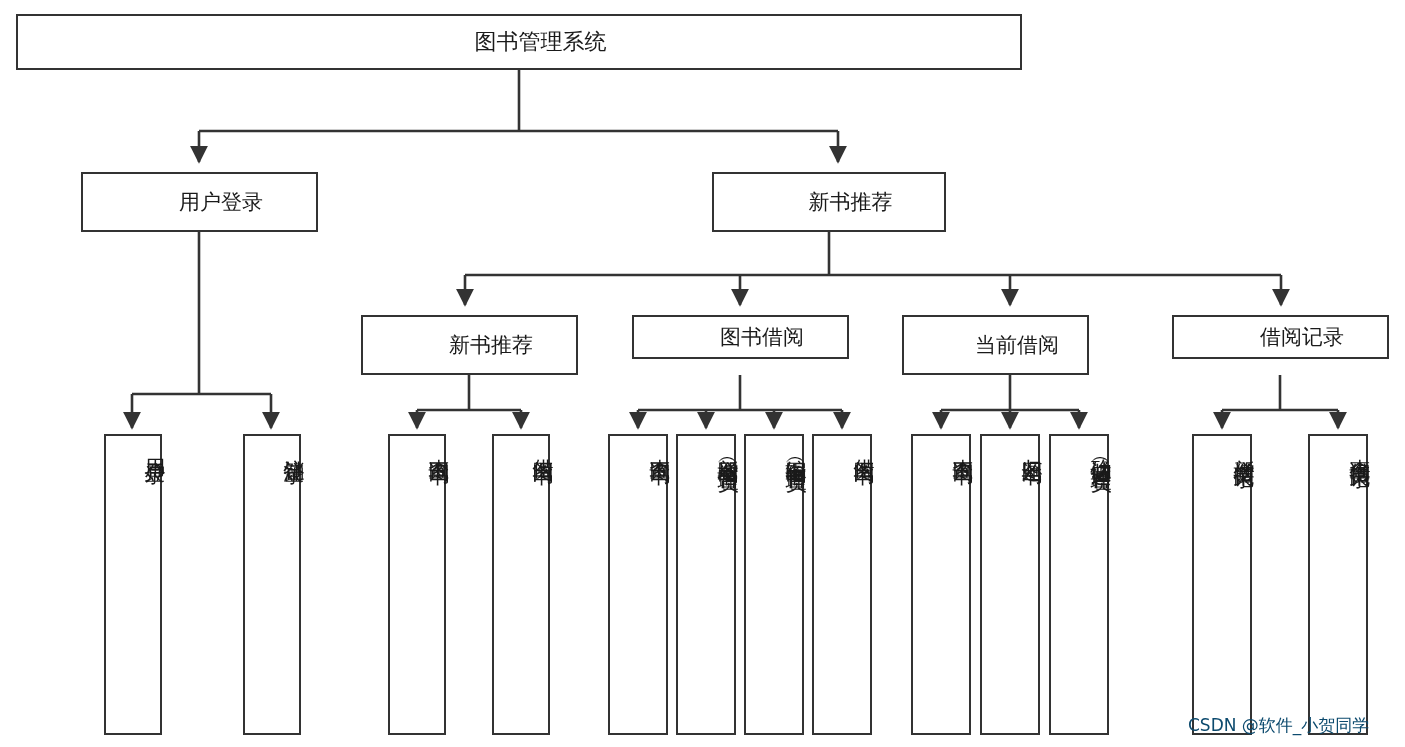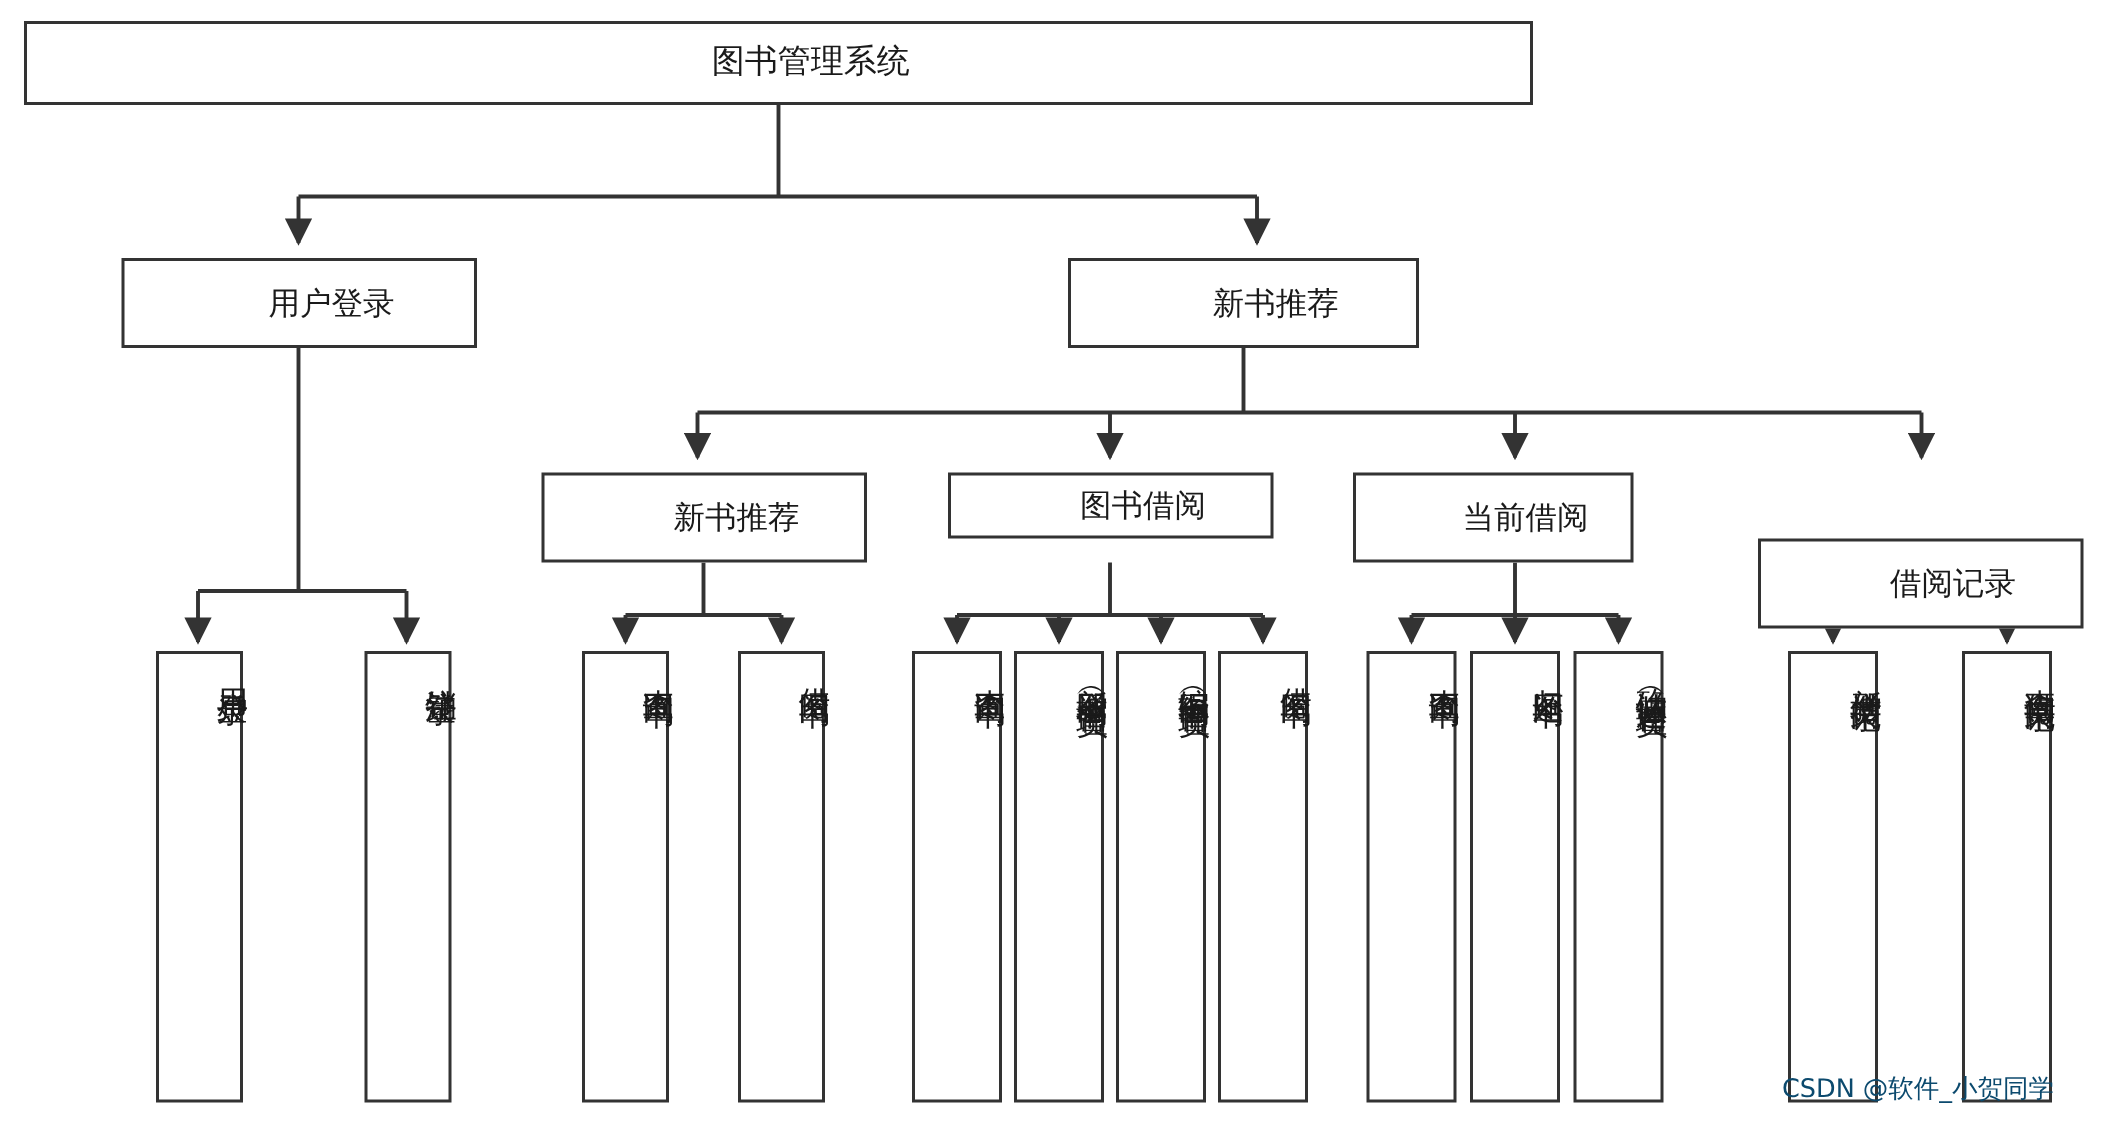--- a/index.html
+++ b/index.html
@@ -151,21 +151,21 @@
 
   <div class="node node-h" style="left:361px; top:315px; width:217px; height:60px;">
     <span class="label">新书推荐</span>
   </div>
   <div class="node node-h" style="left:632px; top:315px; width:217px; height:44px;">
     <span class="label">图书借阅</span>
   </div>
   <div class="node node-h" style="left:902px; top:315px; width:187px; height:60px;">
     <span class="label">当前借阅</span>
   </div>
-  <div class="node node-h" style="left:1172px; top:315px; width:217px; height:60px;margin-top:44px;">
+  <div class="node node-h" style="left:1172px; top:315px; width:217px; height:44px;">
     <span class="label">借阅记录</span>
   </div>
 
   <div class="node node-leaf" style="left:388px; top:434px; width:58px; height:301px;">
     <span class="label">查询图书</span>
   </div>
   <div class="node node-leaf" style="left:492px; top:434px; width:58px; height:301px;">
     <span class="label">借阅图书</span>
   </div>
 

